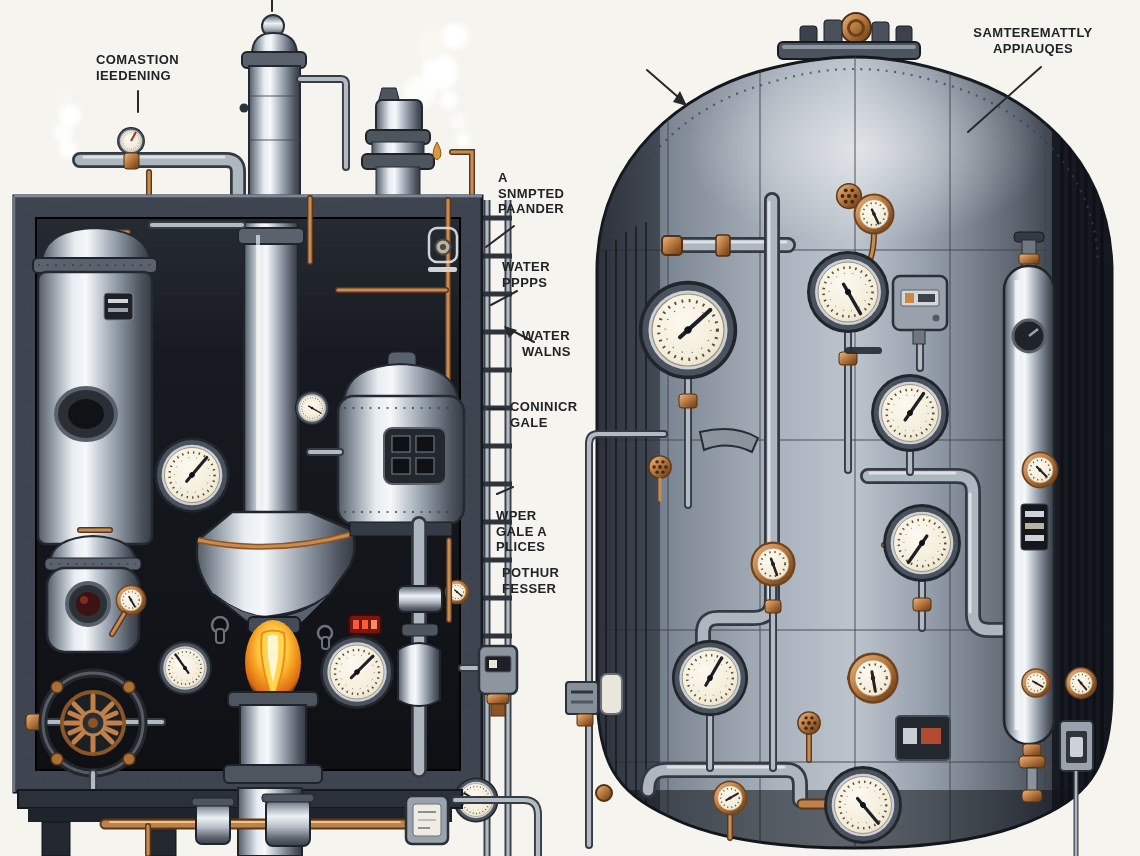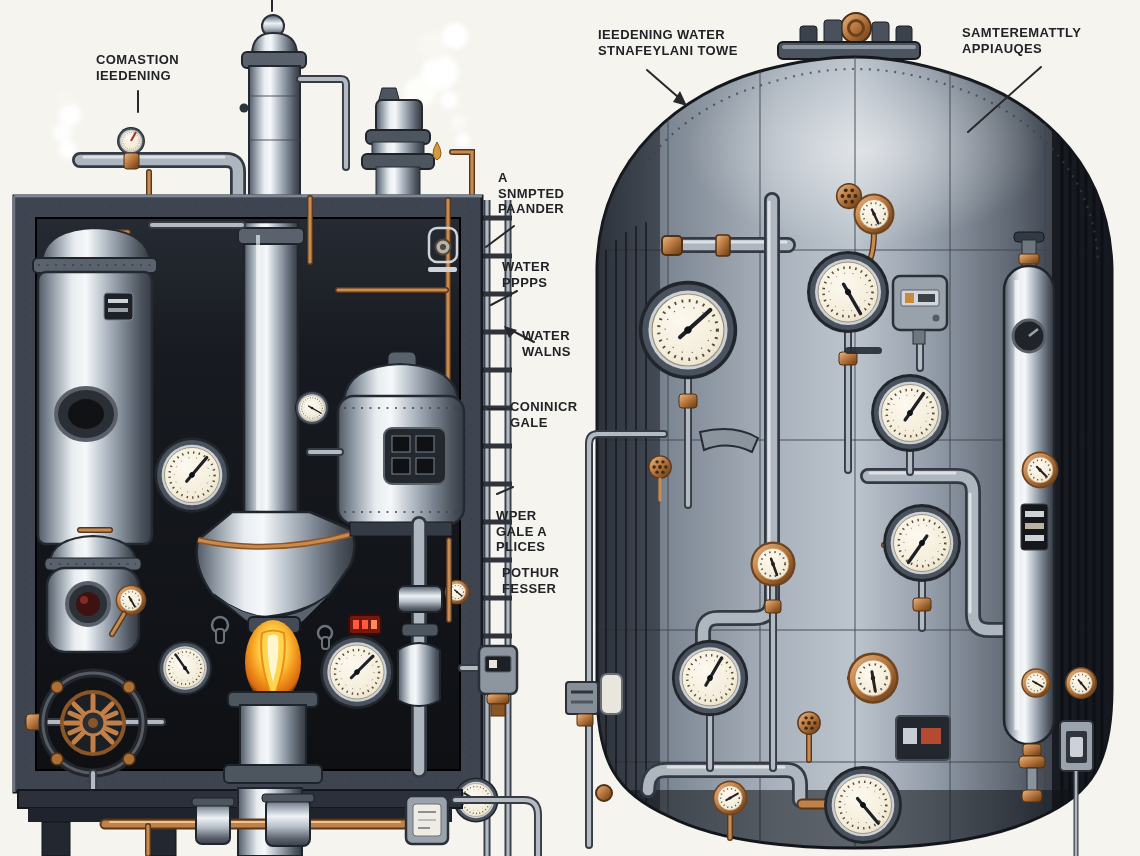--- a/index.html
+++ b/index.html
@@ -2,21 +2,21 @@
 <html><head>
 <meta charset="utf-8">
 <style>
   html,body{margin:0;padding:0}
   .stage{position:relative;width:1140px;height:856px;background:#f5f4ee;overflow:hidden;
          font-family:"Liberation Sans",sans-serif}
   .stage svg{position:absolute;left:0;top:0}
   .label{position:absolute;color:#212327;font-weight:bold;font-size:13px;line-height:15.5px;
          letter-spacing:.4px;white-space:nowrap}
   .label .ln{display:block}
-  .c{text-align:left}.r{text-align:left}
+  .c{text-align:left}.r{text-align:center}
   
   .po{fill:none;stroke:#343a44;stroke-width:16;stroke-linecap:round;stroke-linejoin:round}
   .pi{fill:none;stroke:#aeb6bf;stroke-width:10.5;stroke-linecap:round;stroke-linejoin:round}
   .ph{fill:none;stroke:#e8ecf0;stroke-width:3;stroke-linecap:round;stroke-linejoin:round;opacity:.8}
   .to{fill:none;stroke:#363c46;stroke-width:8;stroke-linecap:round;stroke-linejoin:round}
   .ti{fill:none;stroke:#b3bac2;stroke-width:4.2;stroke-linecap:round;stroke-linejoin:round}
   .co{fill:none;stroke:#5a371b;stroke-width:11;stroke-linecap:round;stroke-linejoin:round}
   .ci{fill:none;stroke:#bf8349;stroke-width:7;stroke-linecap:round;stroke-linejoin:round}
   .ch{fill:none;stroke:#f2ca96;stroke-width:2;stroke-linecap:round;opacity:.9}
   .cto{fill:none;stroke:#59361b;stroke-width:6;stroke-linecap:round}
@@ -672,21 +672,17 @@
 </div>
 <div class="label c" style="left:496px;top:508px;width:80px">
   <span class="ln">WPER</span>
   <span class="ln">GALE A</span>
   <span class="ln">PLICES</span>
 </div>
 <div class="label c" style="left:502px;top:565px;width:76px">
   <span class="ln">POTHUR</span>
   <span class="ln">FESSER</span>
 </div>
-<div class="label" style="left:598px;top:27px;width:180px">
-  <span class="ln">IEEDENING WATER</span>
-  <span class="ln">STNAFEYLANI TOWE</span>
-</div>
 <div class="label r" style="left:962px;top:25px;width:142px">
   <span class="ln">SAMTEREMATTLY</span>
   <span class="ln">APPIAUQES</span>
 </div>
 </div>
 
 </body></html>

